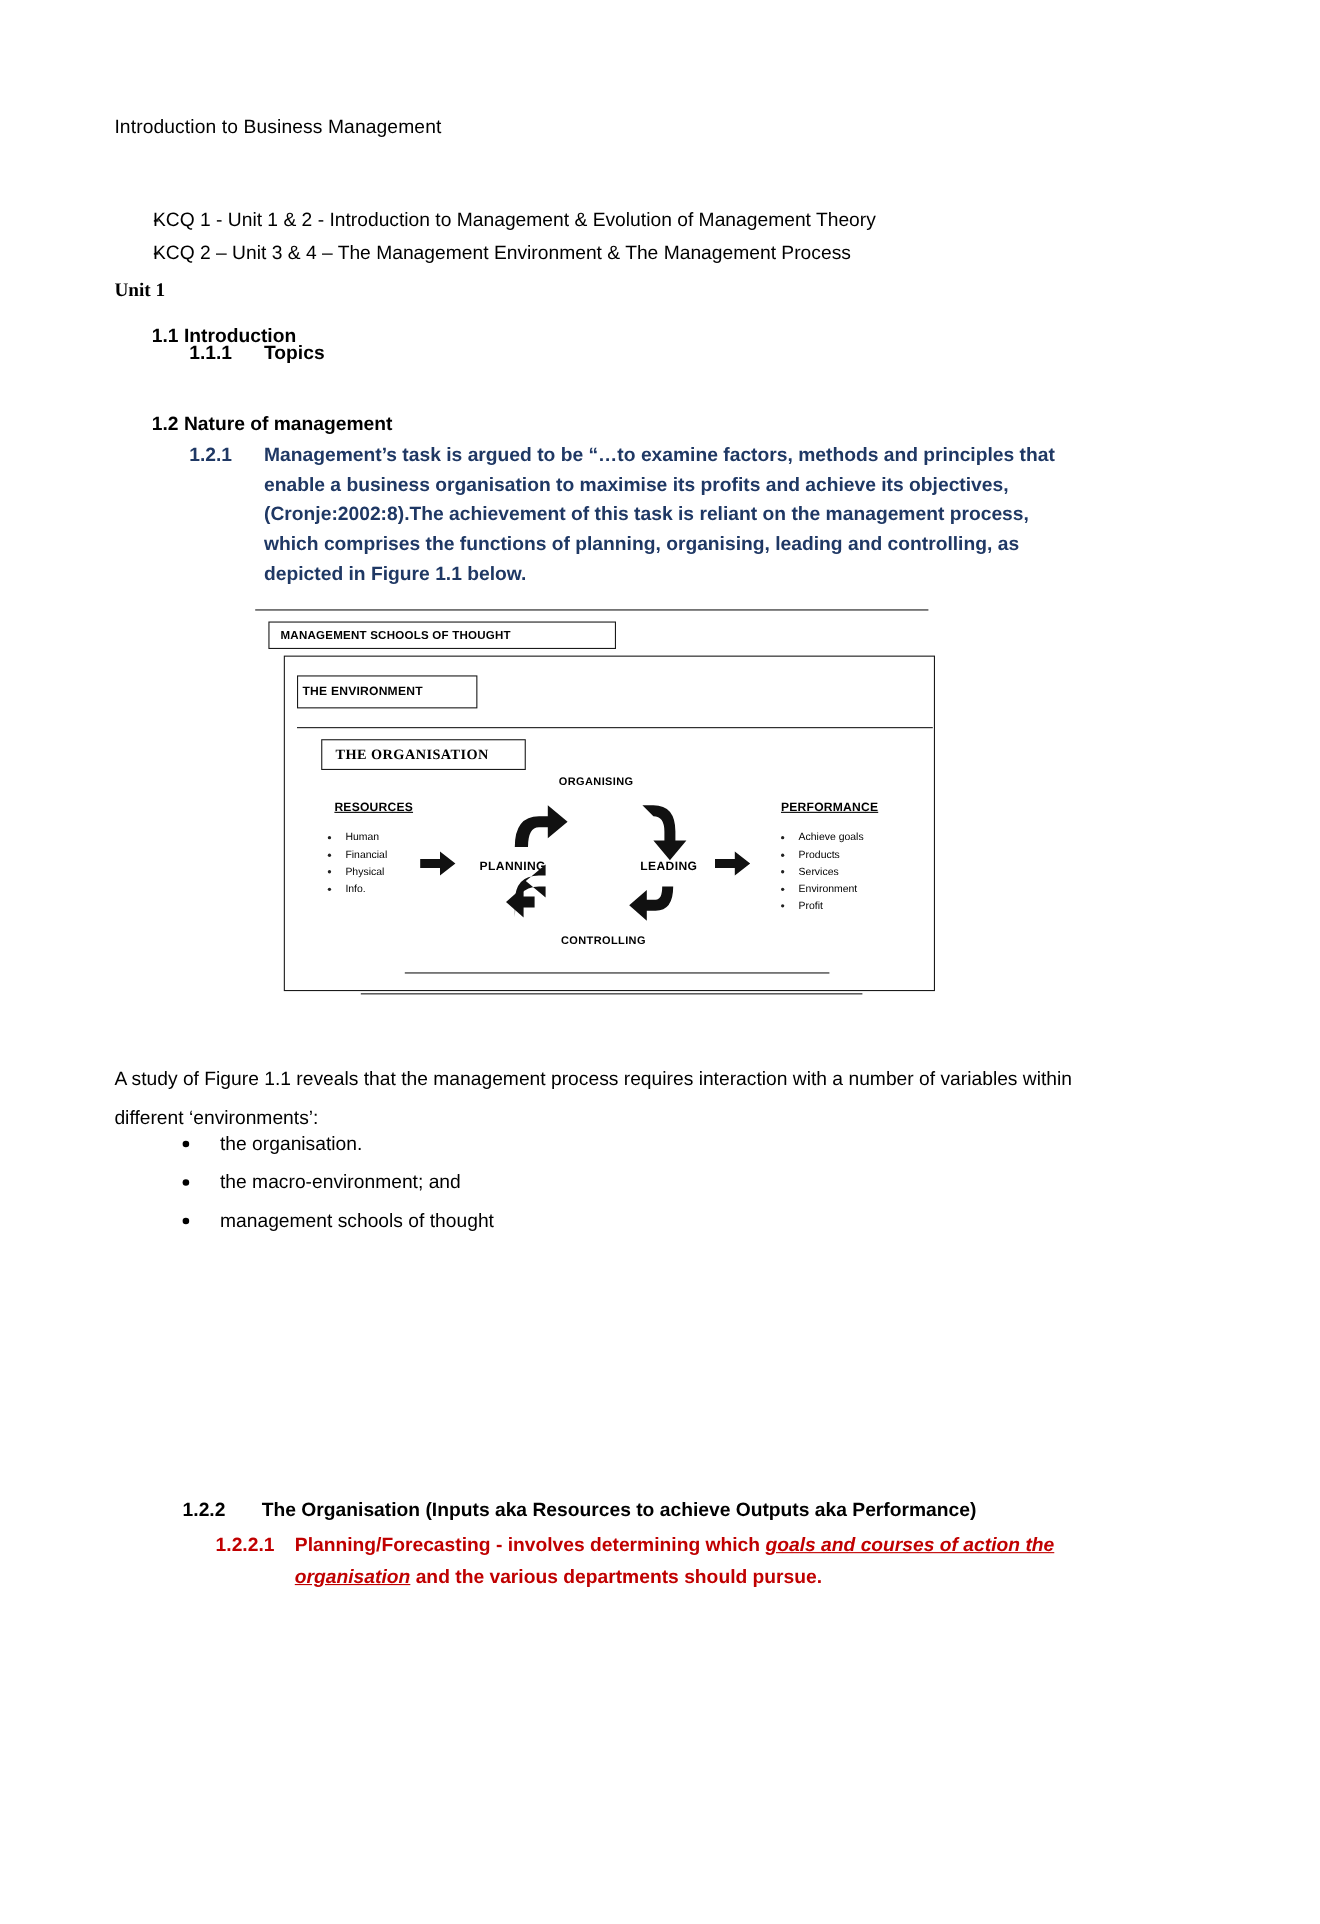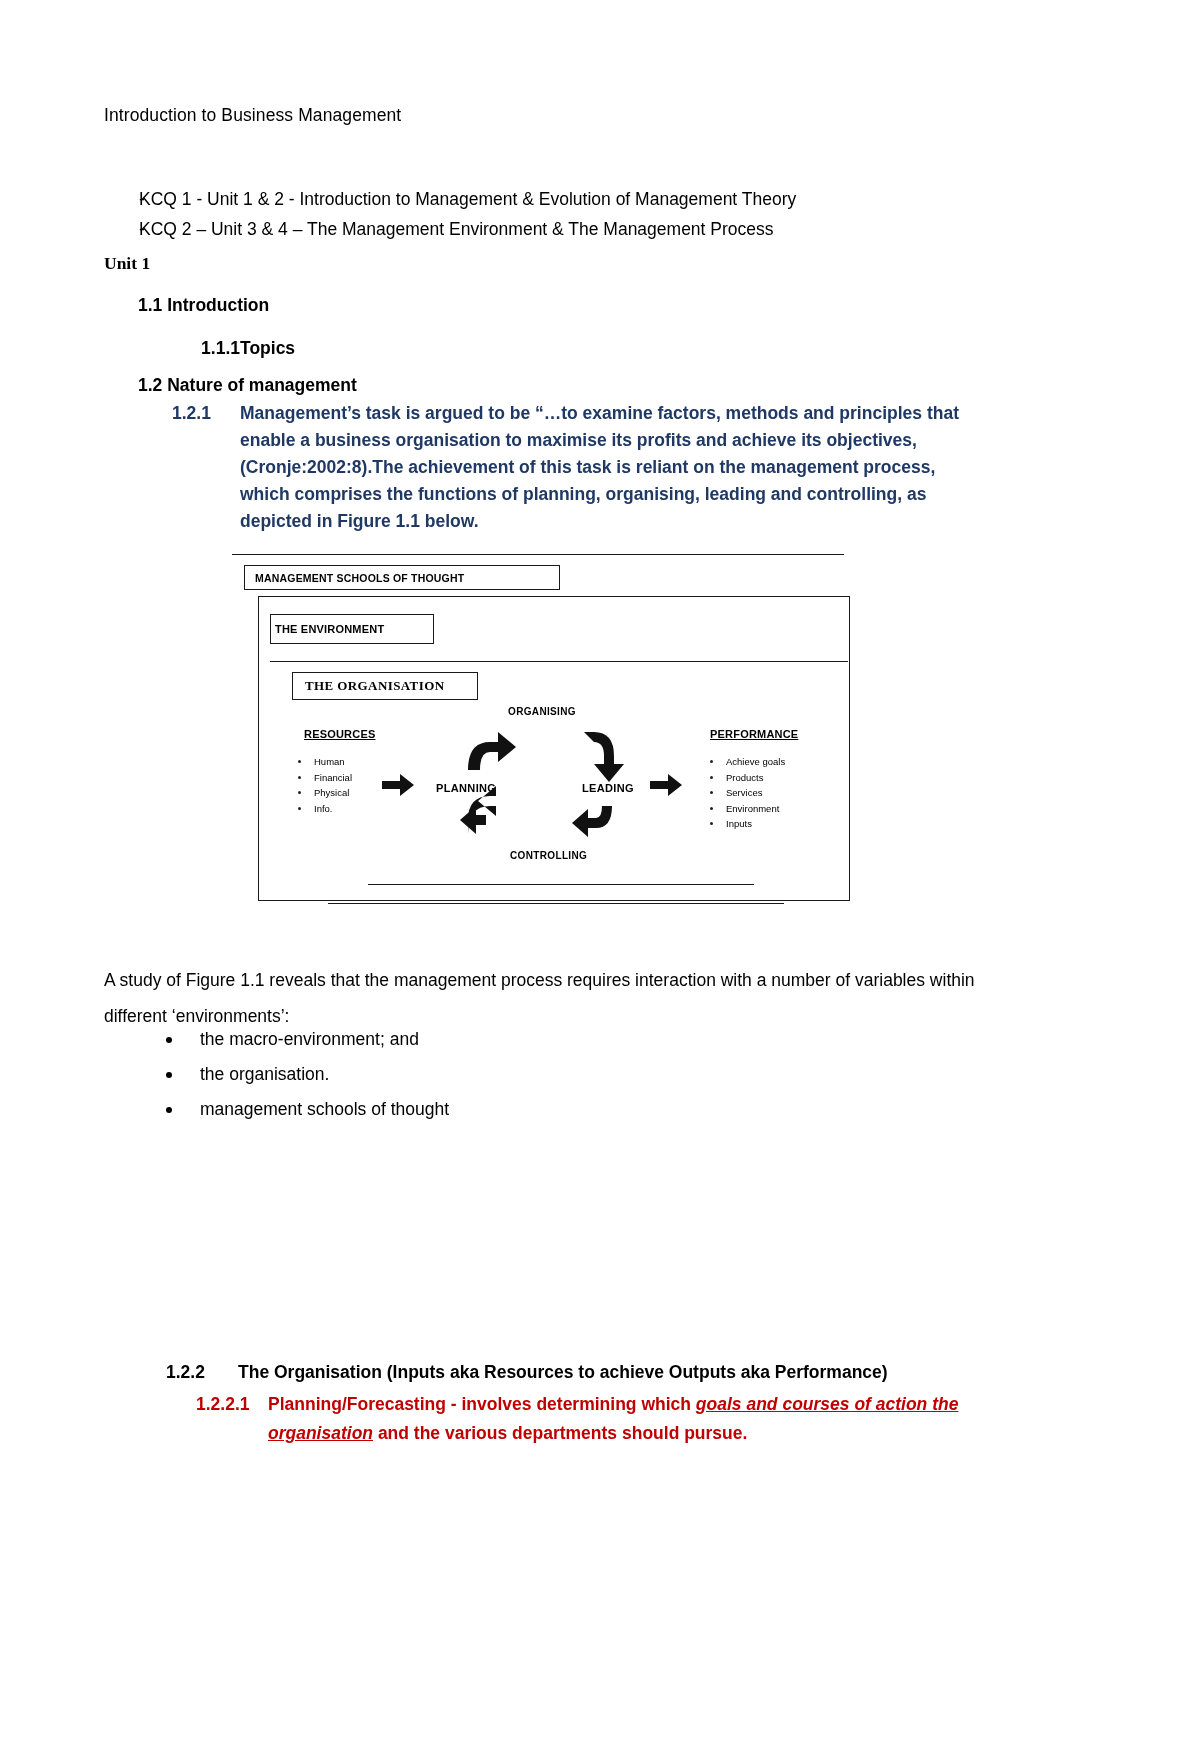--- a/index.html
+++ b/index.html
@@ -54,21 +54,21 @@
   }
   .h2-intro{top:295px;}
   .h2-nature{top:375px;}
   .h3{
     position:absolute;
     left:172px;
     font-size:17.5px;
     font-weight:bold;
     display:flex;
   }
-  .h3-topics{top:338px;text-align:right;}
+  .h3-topics{top:310px;}
   .h3-num{width:68px;flex:0 0 68px;}
   .blue-block{
     position:absolute;
     left:172px;
     top:400px;
     width:800px;
     display:flex;
     color:#1F3864;
     font-weight:bold;
     font-size:17.5px;
@@ -244,21 +244,21 @@
       <li>Physical</li>
       <li>Info.</li>
     </ul>
 
     <div class="col-head col-performance">PERFORMANCE</div>
     <ul class="fig-list list-performance">
       <li>Achieve goals</li>
       <li>Products</li>
       <li>Services</li>
       <li>Environment</li>
-      <li>Inputs</li>
+      <li>Profit</li>
     </ul>
 
     <div class="lbl lbl-organising">ORGANISING</div>
     <div class="lbl lbl-planning">PLANNING</div>
     <div class="lbl lbl-leading">LEADING</div>
     <div class="lbl lbl-controlling">CONTROLLING</div>
 
     <svg class="arrow-svg" viewBox="0 0 618 360">
 
       <g fill="#111">
@@ -287,22 +287,22 @@
       </g>
     </svg>
 
     <div class="fig-bottom-rule-1"></div>
     <div class="fig-bottom-rule-2"></div>
   </div>
 
   <div class="para para-study">A study of Figure 1.1 reveals that the management process requires interaction with a number of variables within different ‘environments’:</div>
 
   <ul class="bullet-list">
+    <li>the organisation.</li>
     <li>the macro-environment; and</li>
-    <li>the organisation.</li>
     <li>management schools of thought</li>
   </ul>
 
   <div class="h3-org">
     <span class="h3-num">1.2.2</span>
     <span>The Organisation (Inputs aka Resources to achieve Outputs aka Performance)</span>
   </div>
 
   <div class="red-block">
     <span class="num">1.2.2.1</span>

